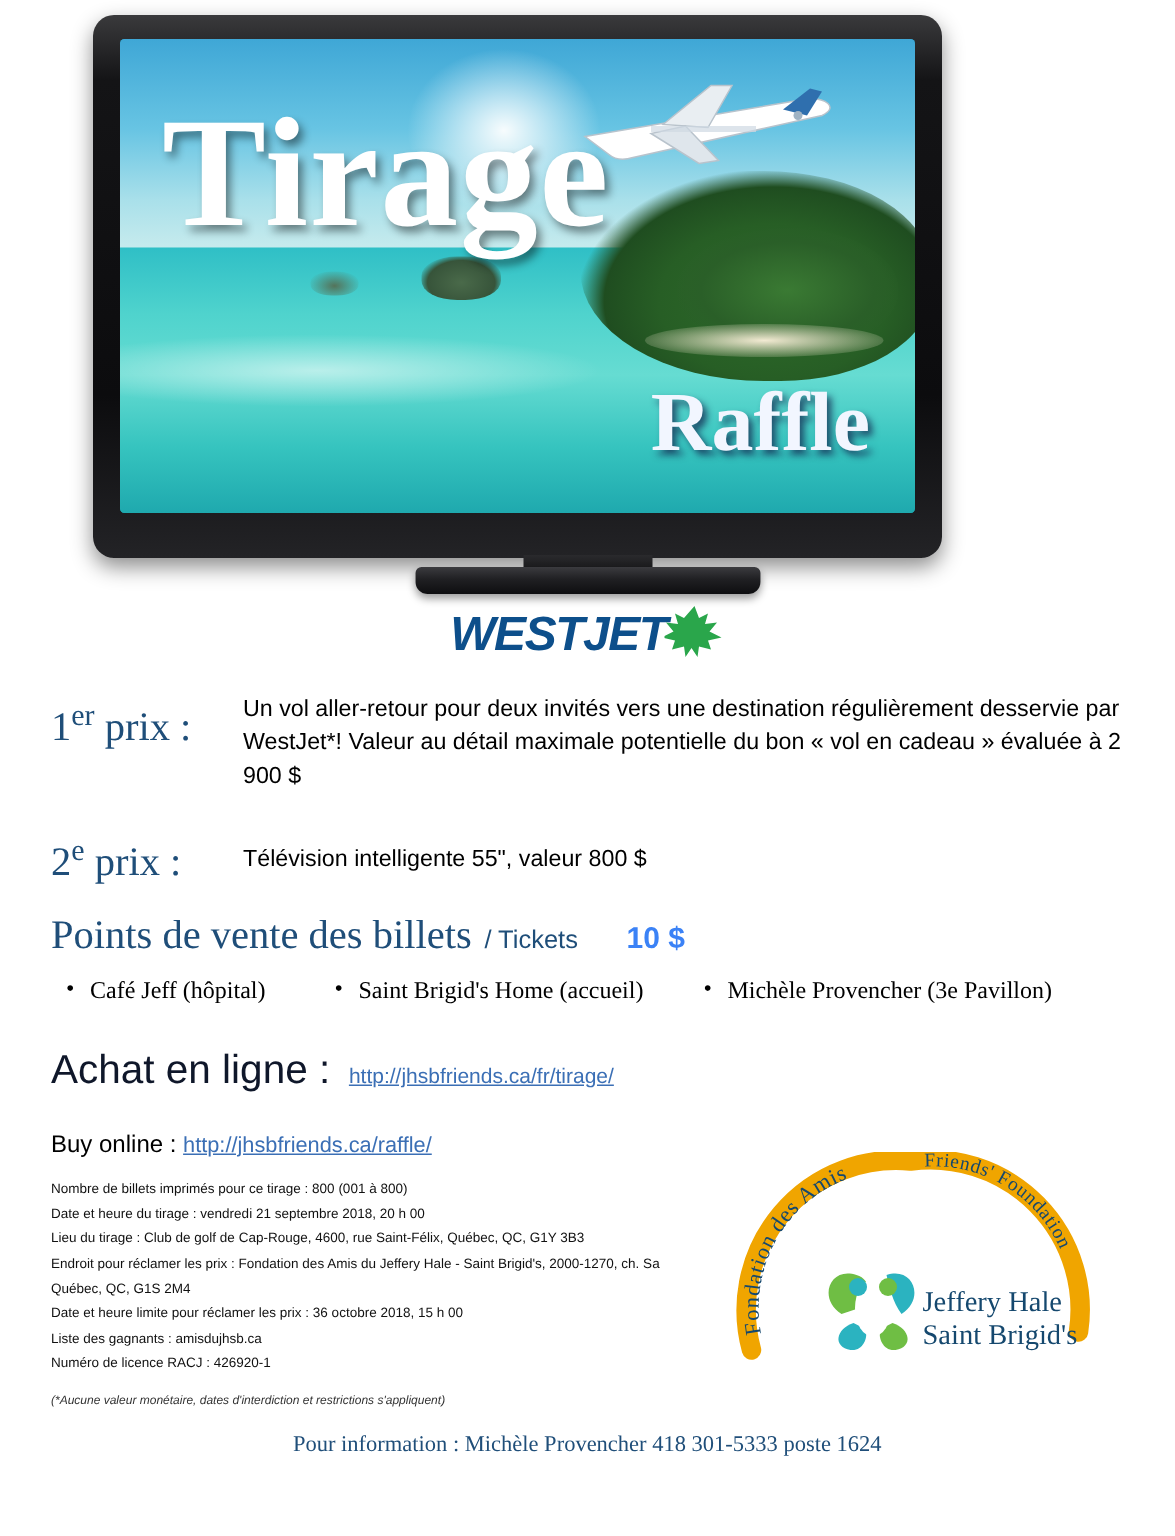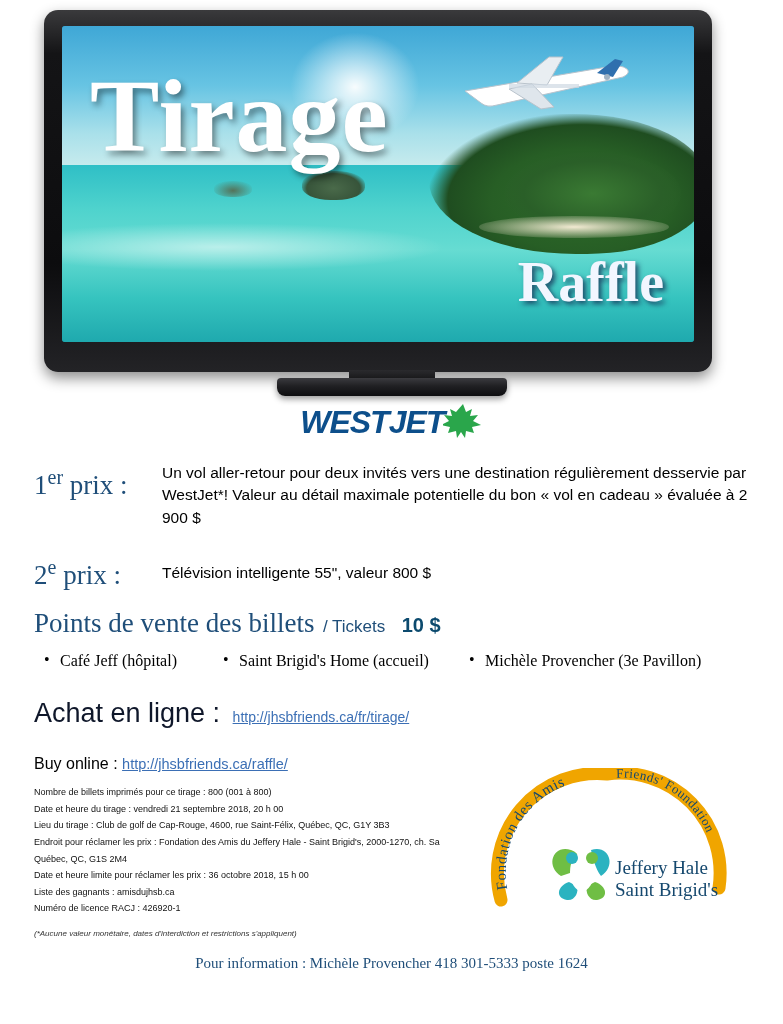--- a/index.html
+++ b/index.html
@@ -18,22 +18,22 @@
 
   
   .tv-wrap {
     position: absolute;
     left: 0; top: 4px;
     width: 783px;
     height: 390px;
   }
   .tv-frame {
     position: absolute;
-    left: 44px; top: 6px;
-    width: 668px; height: 362px;
+    left: 62px; top: 6px;
+    width: 566px; height: 362px;
     border-radius: 14px;
     background: linear-gradient(180deg,#3a3a3c 0%, #141416 12%, #0c0c0e 70%, #232326 100%);
     box-shadow: 0 6px 14px rgba(0,0,0,.45);
     padding: 16px 18px 30px 18px;
     box-sizing: border-box;
   }
   .tv-screen {
     position: relative;
     width: 100%; height: 100%;
     border-radius: 3px;
@@ -196,22 +196,22 @@
   .pts-head .en {
     font-family: "Liberation Sans", sans-serif;
     font-size: 17px;
     color: #1f4e79;
     margin-left: 4px;
   }
   .pts-head .price {
     font-family: "Liberation Sans", sans-serif;
     font-weight: bold;
     font-size: 20px;
-    color: #0c4a6e;
-    margin-left: 12px;
+    color: #3b82f6;
+    margin-left: 28px;
   }
   .pts-list {
     position: absolute;
     left: 34px; top: 652px;
     width: 720px;
     display: flex;
     justify-content: flex-start;
   }
   .pts-item {
     font-family: "Liberation Serif", serif;

